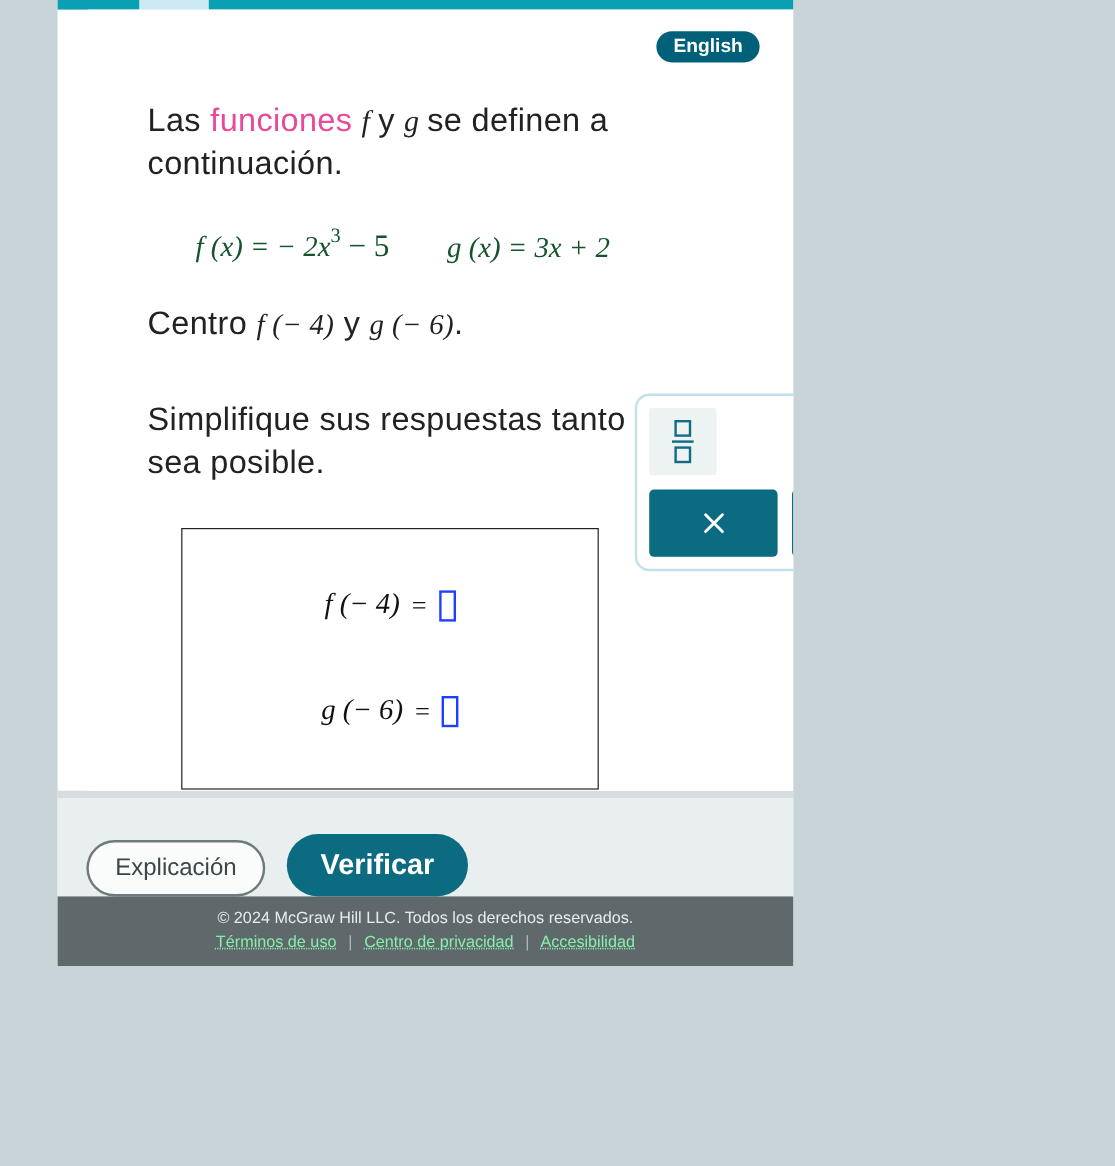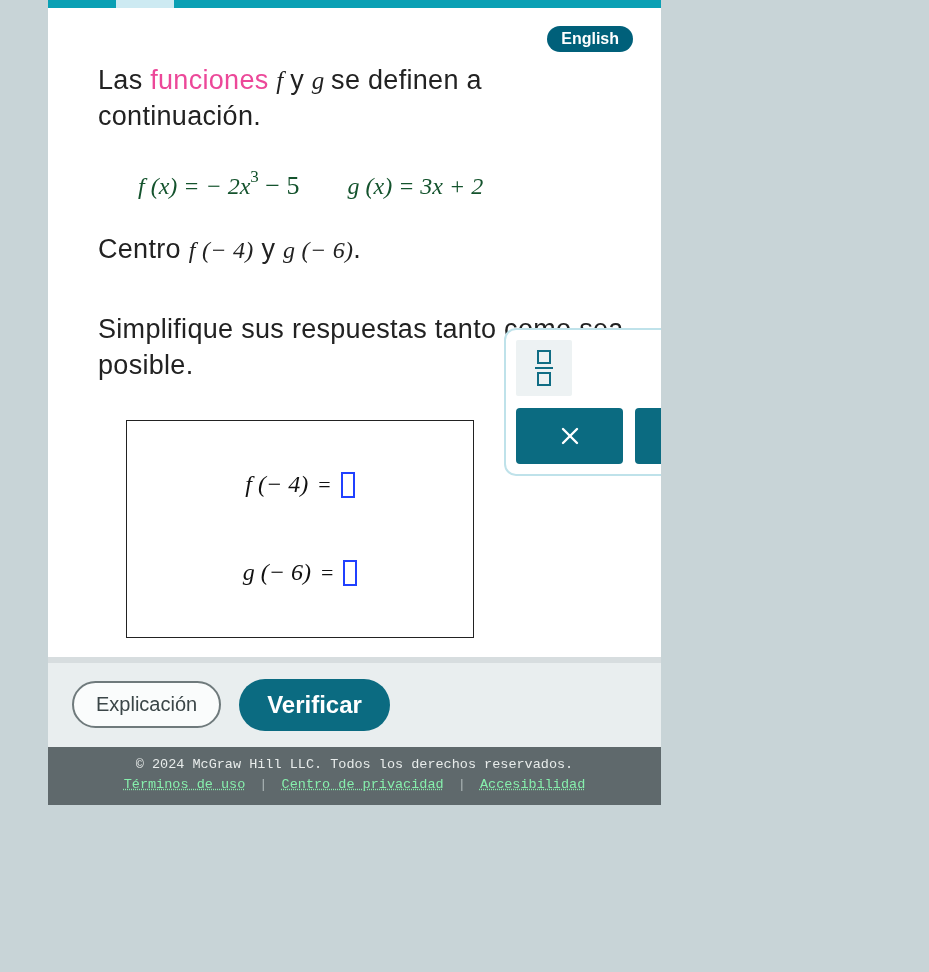--- a/index.html
+++ b/index.html
@@ -39,23 +39,24 @@
     border-radius: 0 0 12px 12px;
     display: flex;
     align-items: center;
     justify-content: center;
     cursor: pointer;
   }
   .dropdown-tab svg { fill: none; stroke: #0b7ea6; stroke-width: 3.5; }
   .content-area {
     position: relative;
     flex: 1 1 auto;
-    padding: 54px 30px 20px 50px;
+    padding: 74px 30px 20px 50px;
     background: #fff;
     overflow: hidden;
+    margin-left: 25px;
   }
   .lang-pill {
     position: absolute;
     top: 18px;
     right: 28px;
     background: #00607a;
     color: #fff;
     font-weight: 600;
     font-size: 16px;
     padding: 4px 14px;
@@ -166,21 +167,21 @@
     align-items: center;
     justify-content: center;
     cursor: pointer;
   }
   .tool-btn svg { stroke: #fff; stroke-width: 2.4; fill: none; stroke-linecap: round; }
   .action-bar {
     height: 90px;
     background: #e9eeef;
     border-top: 6px solid #d7dddf;
     display: flex;
-    align-items: center;
+    align-items: flex-end;
     padding: 0 24px;
     gap: 18px;
   }
   .btn-outline {
     border: 2px solid #6f7a7c;
     color: #3b4648;
     background: #fafcfc;
     font-size: 20px;
     padding: 10px 22px;
     border-radius: 26px;
@@ -196,21 +197,20 @@
     font-weight: 600;
     cursor: pointer;
   }
   .footer {
     background: #5f696c;
     color: #e8eceb;
     font-size: 13.5px;
     text-align: center;
     padding: 8px 10px 10px;
     line-height: 1.5;
-    font-family: Liberation Mono, monospace;
   }
   .footer a {
     color: #86efac;
     text-decoration: underline;
     text-decoration-style: dotted;
     cursor: pointer;
   }
   .footer .sep { color: #aeb7b8; margin: 0 6px; }
 </style>
 </head>

